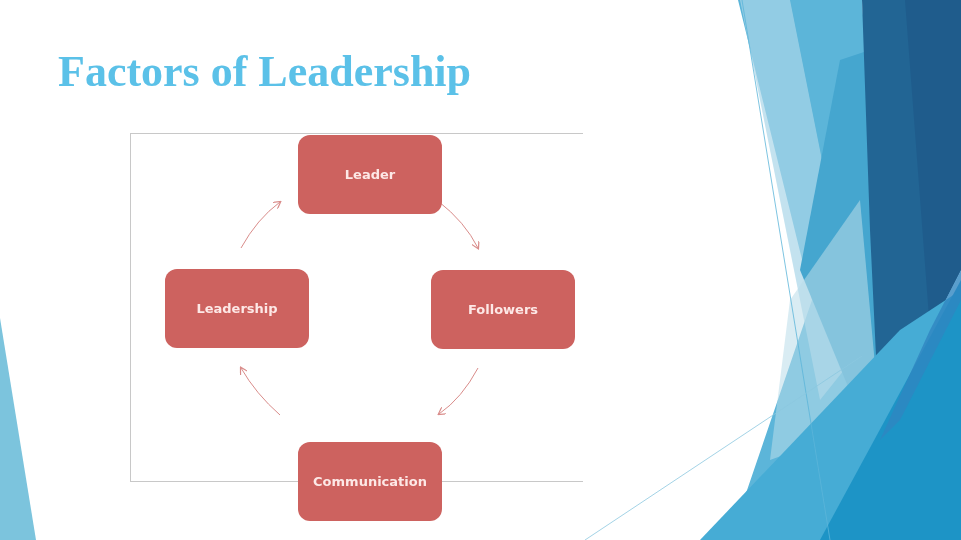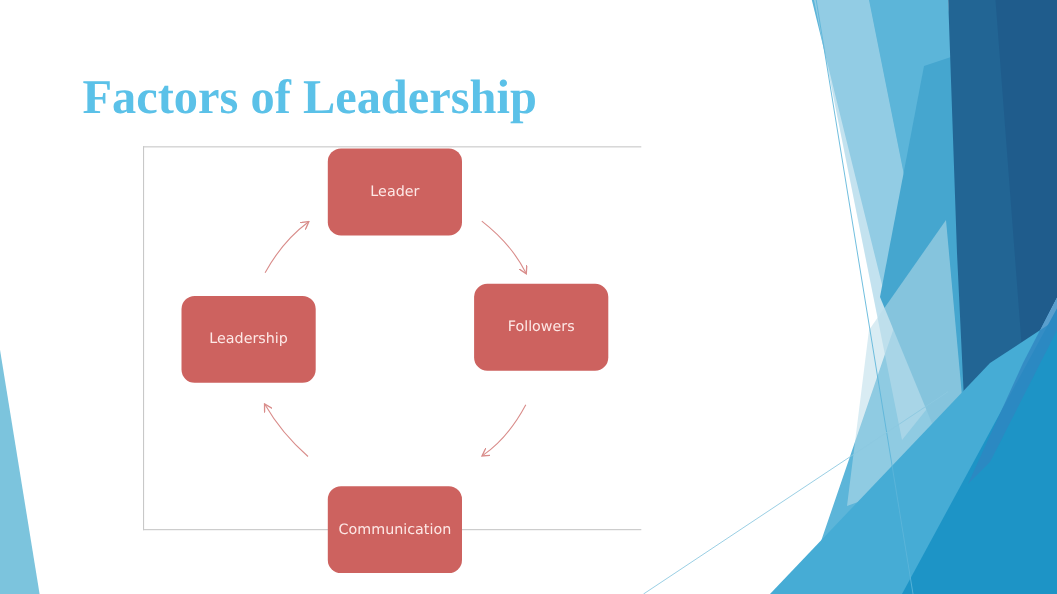--- a/index.html
+++ b/index.html
@@ -1,20 +1,20 @@
 <!DOCTYPE html>
 <html><head>
 <meta charset="utf-8">
 <style>
   html, body { margin: 0; padding: 0; }
   body { width: 961px; height: 540px; position: relative; overflow: hidden; background: #ffffff; font-family: "Liberation Sans", sans-serif; }
   .deco { position: absolute; left: 0; top: 0; width: 961px; height: 540px; pointer-events: none; }
-  .title { position: absolute; left: 58px; top: 48px; font-family: "Liberation Serif", serif; font-weight: bold; font-size: 44px; color: #5bc1e8; margin: 17px; line-height: 1.1; white-space: nowrap; }
+  .title { position: absolute; left: 58px; top: 48px; font-family: "Liberation Serif", serif; font-weight: bold; font-size: 44px; color: #5bc1e8; margin: 0; line-height: 1.1; white-space: nowrap; }
   .diagram-frame { position: absolute; left: 130px; top: 133px; width: 453px; height: 349px; border-top: 1px solid #c8c8c8; border-bottom: 1px solid #c8c8c8; border-left: 1px solid #c8c8c8; box-sizing: border-box; background: #fff; }
-  .node { position: absolute; width: 122px; height: 79px; background: #cd625f; border-radius: 12px; color: #fde8e6; font-family: "DejaVu Sans", sans-serif; font-size: 13px; display: flex; align-items: center; justify-content: center; }
+  .node { position: absolute; width: 144px; height: 79px; background: #cd625f; border-radius: 12px; color: #fde8e6; font-family: "DejaVu Sans", sans-serif; font-size: 13px; display: flex; align-items: center; justify-content: center; font-weight: bold; }
   .arrows { position: absolute; left: 0; top: 0; width: 961px; height: 540px; pointer-events: none; }
 </style>
 </head>
 <body>
 
 <svg class="deco" viewBox="0 0 961 540" xmlns="http://www.w3.org/2000/svg">
 
   <polygon points="0,318 0,540 36,540" fill="#7cc4dd"></polygon>
 
   <polygon points="738,0 862,0 880,280 840,540 730,540 812,300" fill="#5cb5d9"></polygon>
@@ -48,21 +48,21 @@
   </defs>
   <path d="M438,201 Q465,222 478,248" fill="none" stroke="#d98c8a" stroke-width="1" marker-end="url(#ah)"></path>
   <path d="M478,368 Q462,398 439,414" fill="none" stroke="#d98c8a" stroke-width="1" marker-end="url(#ah)"></path>
   <path d="M280,415 Q256,394 241,368" fill="none" stroke="#d98c8a" stroke-width="1" marker-end="url(#ah)"></path>
   <path d="M241,248 Q257,219 280,202" fill="none" stroke="#d98c8a" stroke-width="1" marker-end="url(#ah)"></path>
 </svg>
 
 <div class="node" style="left:298px; top:135px;">
   <span>Leader</span>
 </div>
-<div class="node" style="left:431px; top:258px;">
+<div class="node" style="left:431px; top:270px;">
   <span>Followers</span>
 </div>
 <div class="node" style="left:298px; top:403px;margin-top:39px;">
   <span>Communication</span>
 </div>
 <div class="node" style="left:165px; top:269px;">
   <span>Leadership</span>
 </div>
 
 </body></html>

